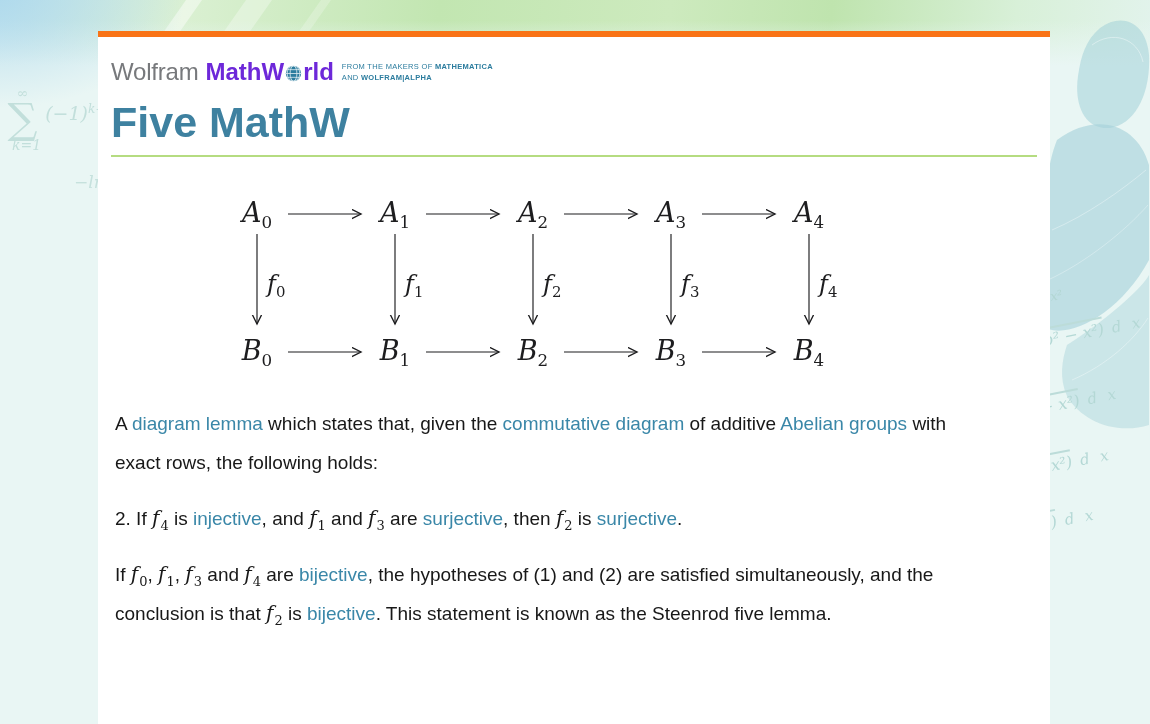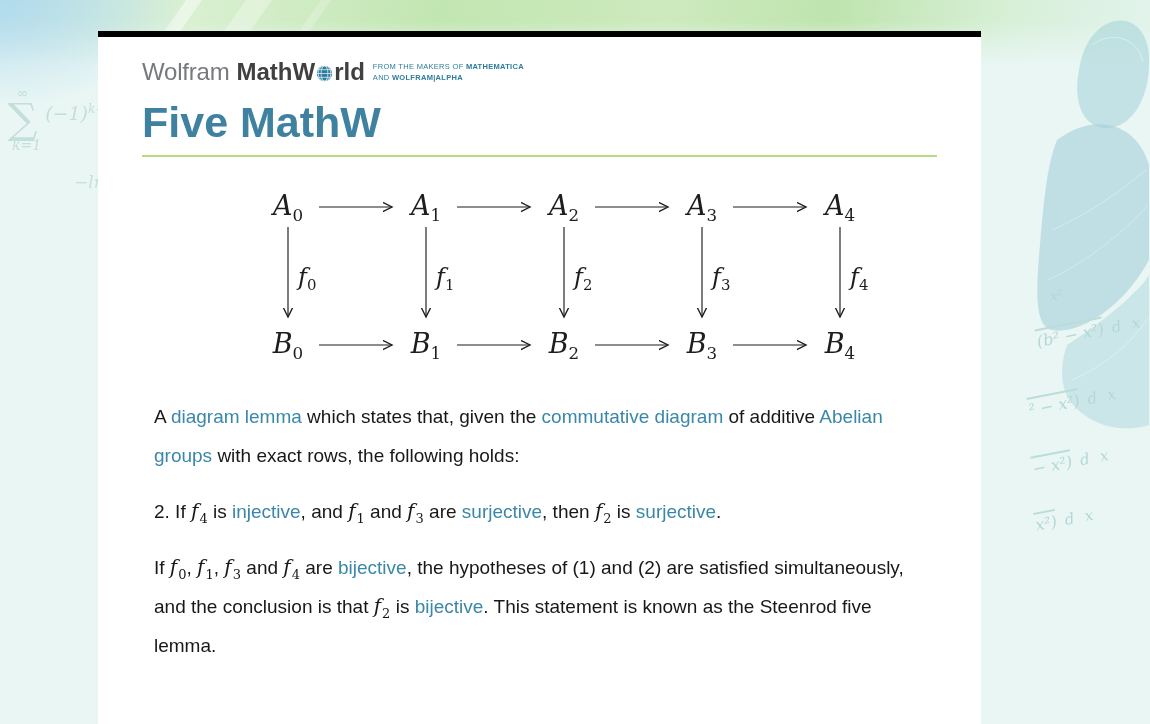--- a/index.html
+++ b/index.html
@@ -34,38 +34,38 @@
     font-family:"DejaVu Serif", serif;font-style:italic;font-size:13px;transform:rotate(-10deg);}
   .sqrt-frag{position:absolute;color:#b4d8d5;font-family:"DejaVu Serif", serif;
     font-style:italic;font-size:16px;transform:rotate(-11deg);white-space:nowrap;}
   .sqrt-frag .radicand{border-top:2px double #bcdcd9;padding-top:1px;}
   .sqrt-frag .dx{margin-left:8px;font-size:15px;letter-spacing:3px;}
   .sqrt-frag.f0{left:1036px;top:322px;}
   .sqrt-frag.f1{left:1028px;top:392px;}
   .sqrt-frag.f2{left:1032px;top:452px;}
   .sqrt-frag.f3{left:1035px;top:510px;}
   
-  .card{position:absolute;left:98px;top:31px;width:883px;bottom:0;
-    background:#ffffff;border-top:6px solid #000000;box-sizing:border-box;
-    padding:0 44px;}
+  .card{position:absolute;left:98px;top:31px;width:952px;bottom:0;
+    background:#ffffff;border-top:6px solid #f97316;box-sizing:border-box;
+    padding:0 13px;}
   
   .logo-row{margin-top:21px;display:flex;align-items:flex-start;cursor:pointer;}
   .brand{font-size:24px;color:#77797c;letter-spacing:-.2px;}
-  .product{font-size:24px;color:#404040;font-weight:700;margin-left:7px;display:flex;align-items:center;}
+  .product{font-size:24px;color:#6d28d9;font-weight:700;margin-left:7px;display:flex;align-items:center;}
   .globe{width:17px;height:17px;margin:3px 1px 0 1px;}
   .tagline{margin:4px 0 0 8px;font-size:7.5px;color:#2b7c9e;letter-spacing:.3px;line-height:1.4;text-transform:uppercase;}
   .tagline b{font-weight:700;}
   
   .page-title{margin:14px 0 0;font-size:43px;line-height:1.05;font-weight:600;color:#3e81a0;}
   .rule{border:0;height:2px;background:#b5dc81;margin:10px 0 0;}
   
-  .diagram-wrap{margin:28px 0 0 128px;}
+  .diagram-wrap{margin:35px 0 0 128px;}
   
   .prose{margin-top:30px;font-size:19px;line-height:39px;color:#181818;max-width:885px;}
-  .para{margin:0 12px 17px;}
+  .para{margin:0 4px 17px;}
   .lnk{color:#3a87a8;text-decoration:none;cursor:pointer;}
   .mvar{font-family:"DejaVu Serif", serif;font-style:italic;font-size:20px;line-height:0;}
   .mvar sub{font-style:normal;font-size:13px;line-height:0;margin-left:1px;}
 </style>
 </head>
 <body>
 
 <div class="bg-top">
   <div class="streak s1"></div>
   <div class="streak s2"></div>

